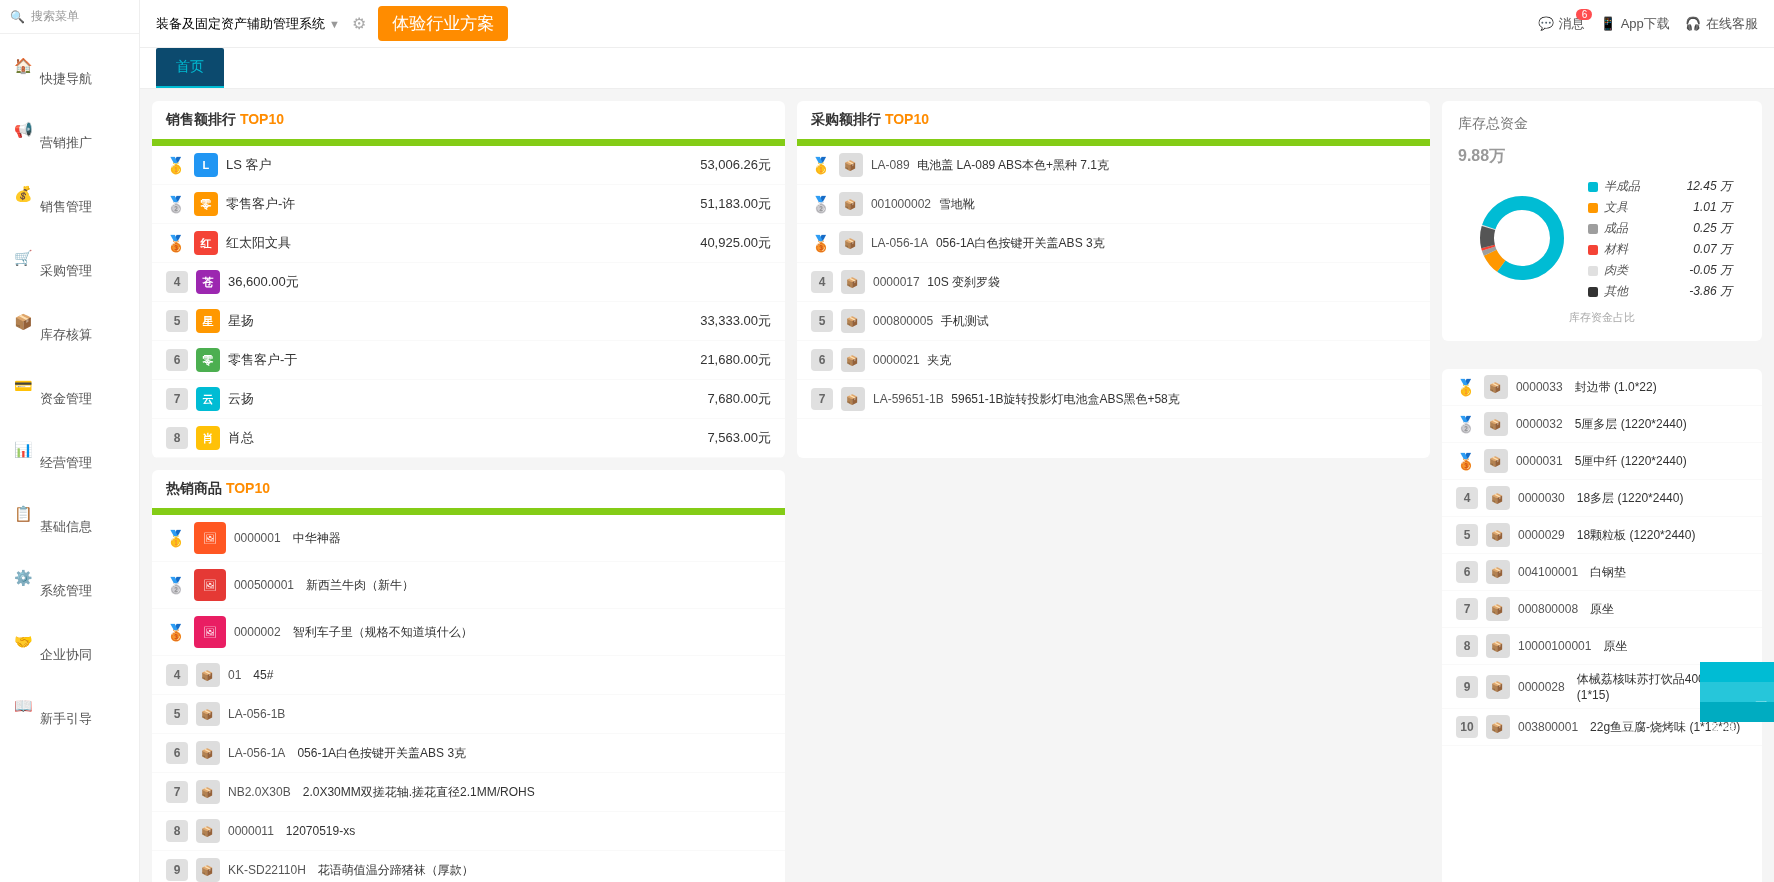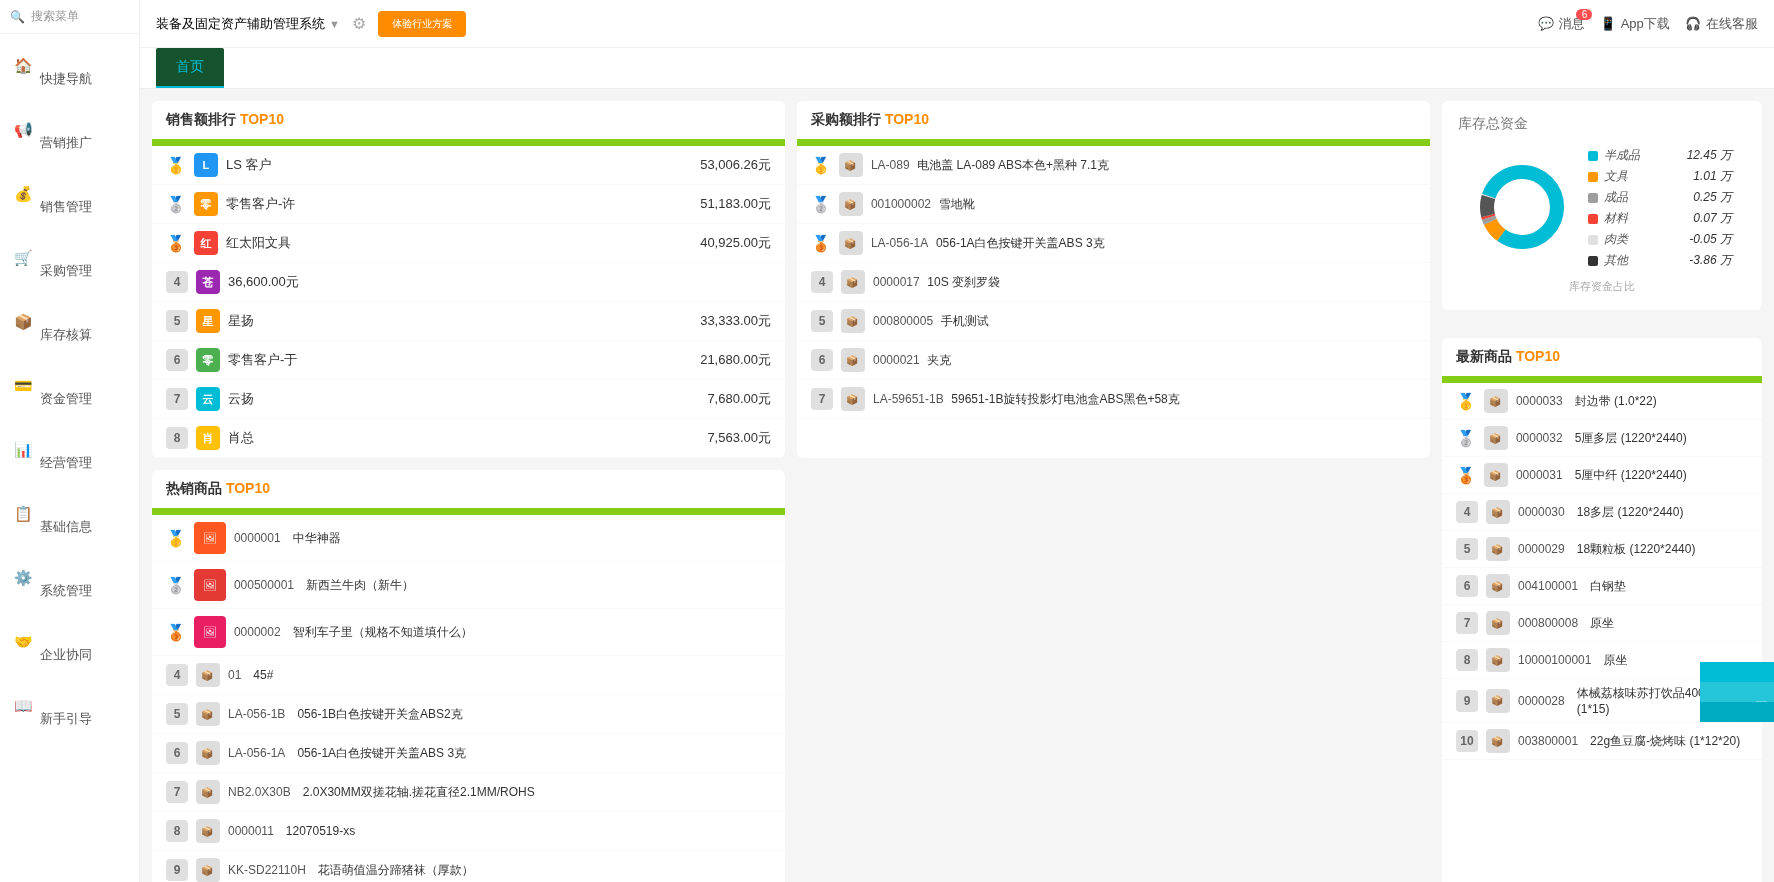--- a/index.html
+++ b/index.html
@@ -69,21 +69,21 @@
       cursor: pointer;
     }
     .topbar-title-selector .arrow { color: #999; font-size: 11px; }
     .topbar-settings-icon { color: #aaa; cursor: pointer; font-size: 16px; }
     .topbar-btn {
       background: #ff8c00;
       color: white;
       border: none;
       border-radius: 4px;
       padding: 6px 14px;
-      font-size: 10px;
+      font-size: 17px;
       cursor: pointer;
       font-family: inherit;
     }
     .topbar-right {
       display: flex;
       align-items: center;
       gap: 16px;
       color: #555;
       font-size: 13px;
     }
@@ -117,21 +117,21 @@
     .page-tab {
       padding: 10px 20px;
       cursor: pointer;
       font-size: 14px;
       color: #555;
       border-bottom: 2px solid transparent;
     }
     .page-tab.active {
       color: #00bcd4;
       border-bottom: 2px solid #00bcd4;
-      background: #14532d;
+      background: #0c4a6e;
       border-radius: 2px 2px 0 0;
     }
 
     
     .content {
       flex: 1;
       overflow: auto;
       background: #f5f5f5;
       padding: 12px;
       display: grid;
@@ -498,20 +498,23 @@
         <span class="product-name">59651-1B旋转投影灯电池盒ABS黑色+58克</span>
       </span>
           </div>
         </div>
     </div>
 
     <div class="right-panel">
 
       <div class="card inventory-summary">
         <div class="inventory-title">库存总资金</div>
+        <div class="inventory-amount">
+          <span>9.88</span><span>万</span>
+        </div>
 
         <div class="donut-area">
           <div>
             <svg class="donut-svg" width="100" height="100" viewBox="0 0 100 100">
 
               <circle cx="50" cy="50" r="35" fill="none" stroke="#e0e0e0" stroke-width="14"></circle>
 
               <circle cx="50" cy="50" r="35" fill="none" stroke="#00bcd4" stroke-width="14" stroke-dasharray="175.9 43.98" stroke-dashoffset="43.98" transform="rotate(-90 50 50)"></circle>
 
               <circle cx="50" cy="50" r="35" fill="none" stroke="#ff9800" stroke-width="14" stroke-dasharray="17.59 202.29" stroke-dashoffset="-131.9" transform="rotate(-90 50 50)"></circle>
@@ -553,24 +556,20 @@
                 <span class="legend-dot" style="background:#333333"></span>
     <span class="legend-label">其他</span>
     <span class="legend-value">-3.86 万</span>
               </div>
             </div>
         </div>
         <div class="inventory-label">库存资金占比</div>
       </div>
 
       <div class="card latest-products-card">
-        <div class="section-header">
-          <span>最新商品</span>
-          <span class="top-badge">TOP10</span>
-        </div>
         <div id="latest-products-list">
             <div class="latest-product-item">
               <span class="medal-icon">🥇</span>
     <span class="gray-icon">📦</span>
     <span class="product-code">0000033</span>
     <span class="product-name">封边带 (1.0*22)</span>
             </div>
             <div class="latest-product-item">
               <span class="medal-icon">🥈</span>
     <span class="gray-icon">📦</span>
@@ -656,21 +655,20 @@
           <div class="product-item">
             <span class="rank-num rank-other">4</span>
             <span class="gray-icon">📦</span>
     <span class="product-code">01</span>
     <span class="product-name">45#</span>
           </div>
           <div class="product-item">
             <span class="rank-num rank-other">5</span>
             <span class="gray-icon">📦</span>
     <span class="product-code">LA-056-1B</span>
-    <span class="product-name">056-1B白色按键开关盒ABS2克</span>
           </div>
           <div class="product-item">
             <span class="rank-num rank-other">6</span>
             <span class="gray-icon">📦</span>
     <span class="product-code">LA-056-1A</span>
     <span class="product-name">056-1A白色按键开关盖ABS 3克</span>
           </div>
           <div class="product-item">
             <span class="rank-num rank-other">7</span>
             <span class="gray-icon">📦</span>

